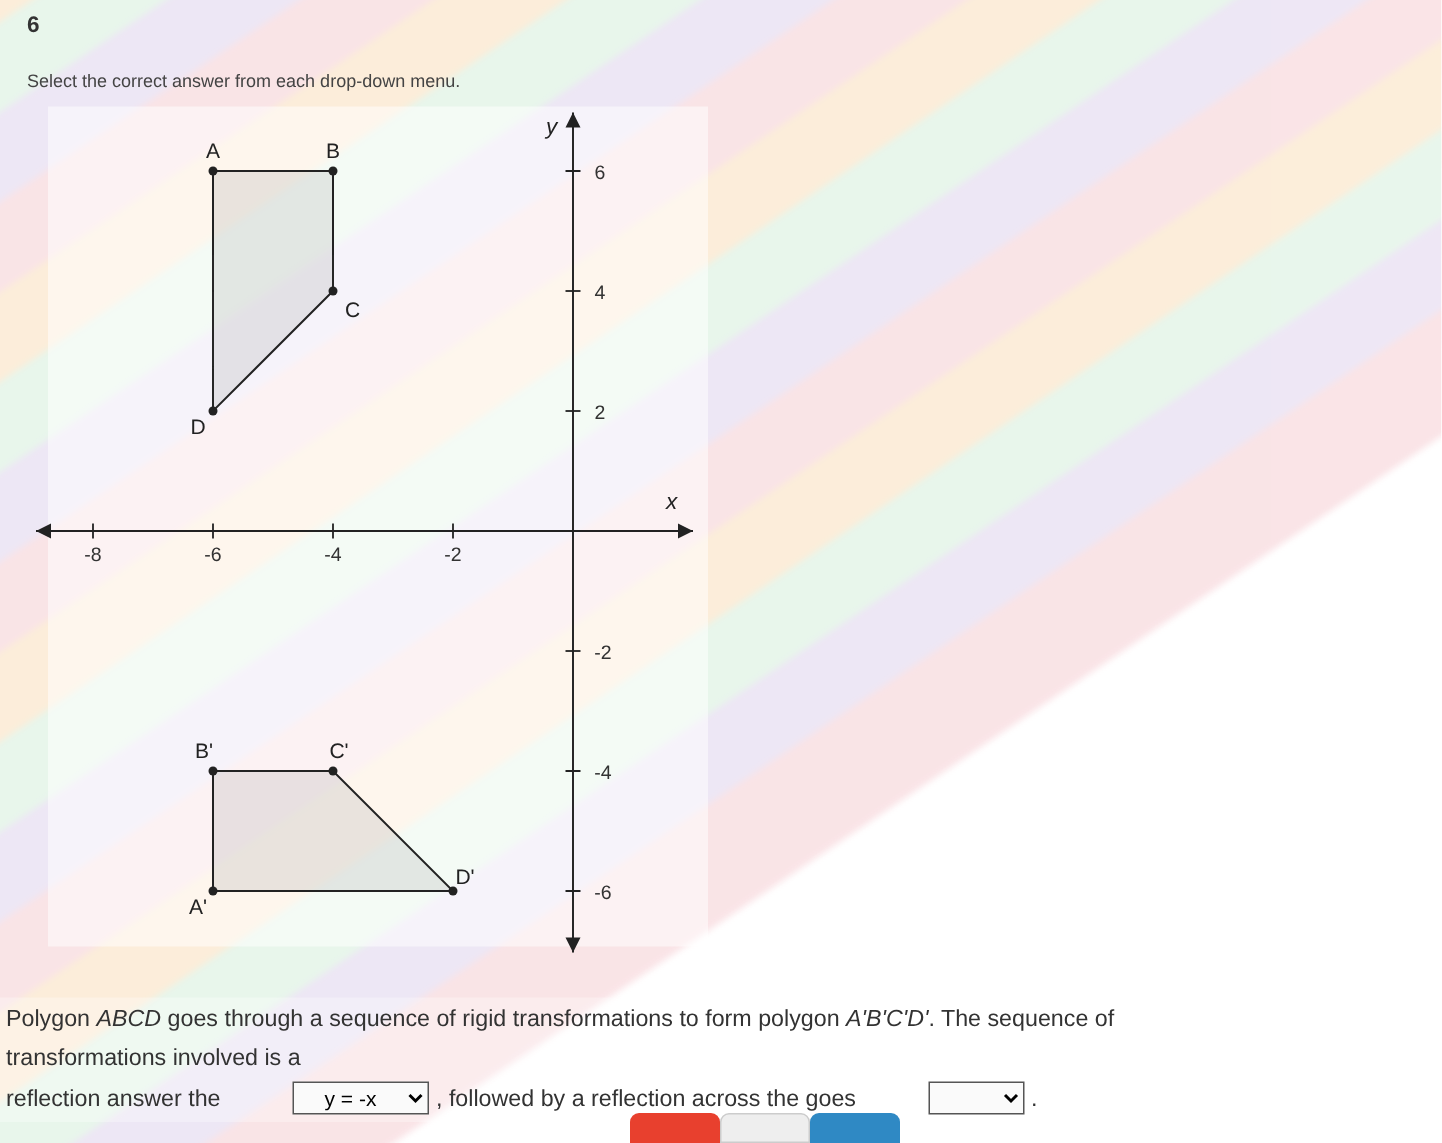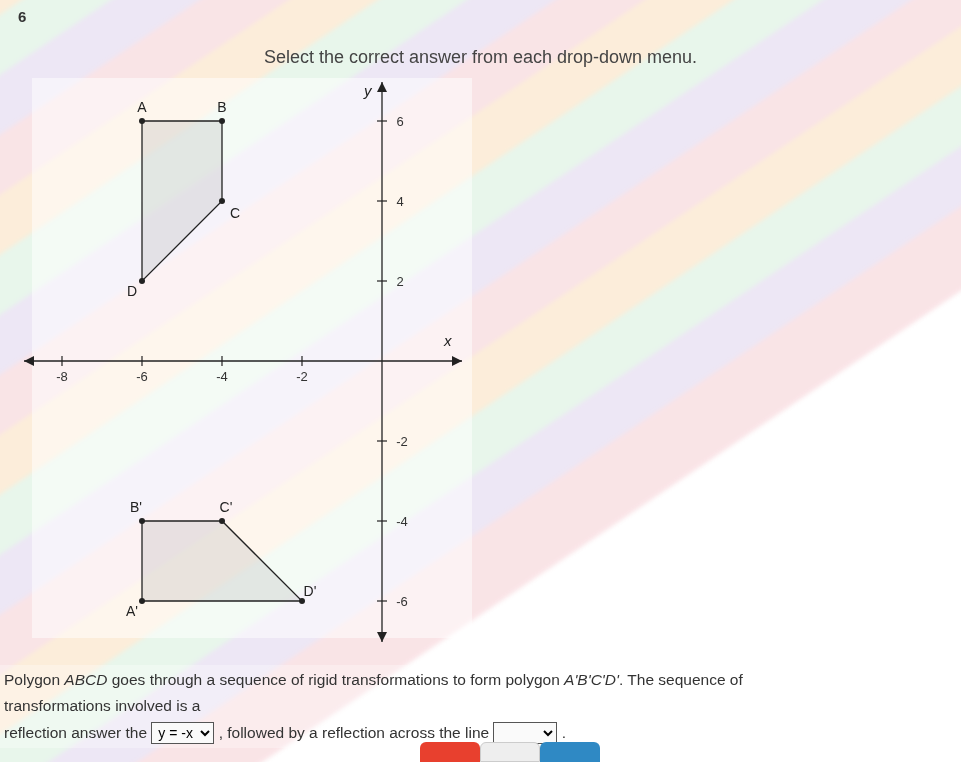--- a/index.html
+++ b/index.html
@@ -33,25 +33,24 @@
     position: relative;
     z-index: 1;
     padding: 8px 18px 0 18px;
   }
   .qnum {
     font-weight: bold;
     font-size: 15px;
     margin-bottom: 22px;
   }
   .instr {
-    font-size: 18px;
+    font-size: 12px;
     color: #444;
     margin-bottom: 6px;
     font-weight: 500;
-    text-align: center;
   }
   .graph-wrap {
     position: relative;
     width: 530px;
     height: 574px;
     margin-left: -6px;
   }
   svg.graph { display:block; }
   .axis-line { stroke:#222; stroke-width:1.3; }
   .tick { stroke:#222; stroke-width:1.2; }
@@ -70,23 +69,24 @@
     padding: 2px 4px;
     font-size: 15.5px;
     line-height: 1.7;
     background: rgba(255,255,255,0.3);
   }
   .answer-block .em { font-style: italic; }
   select.dd {
     font-size: 14px;
     border: 1px solid #555;
     background: #fafafa;
-    padding: 0 2px;
+    padding: 0 16px;
     height: 22px;
     vertical-align: baseline;
+    margin-left: 44px;
   }
   .btn-row {
     position:absolute;
     left: 420px;
     top: 742px;
     display:flex;
     gap:0;
   }
   .btn-row .btn {
     width:60px; height:20px;
@@ -182,21 +182,21 @@
       <circle class="pt" cx="130" cy="527" r="3"></circle>
       <text class="pt-lbl" x="120" y="542">A'</text>
     </svg>
   </div>
 </div>
 
 <div class="answer-block">
   <span>Polygon </span><span class="em">ABCD</span><span> goes through a sequence of rigid transformations to form polygon </span><span class="em">A'B'C'D'</span><span>. The sequence of transformations involved is a</span><br>
   <span>reflection answer the </span>
   <select class="dd" id="dd1"><option value="y = -x">y = -x</option><option value="y = x">y = x</option><option value="x-axis">x-axis</option><option value="y-axis">y-axis</option></select>
-  <span> , followed by a reflection across the line </span>
+  <span> , followed by a reflection across the goes </span>
   <select class="dd" id="dd2" style="width:64px;"><option value=""></option><option value="y = x">y = x</option><option value="y = -x">y = -x</option><option value="x = -5">x = -5</option><option value="y = -1">y = -1</option></select>
   <span> .</span>
 </div>
 
 <div class="btn-row">
   <div class="btn btn-red"></div>
   <div class="btn btn-wht"></div>
   <div class="btn btn-blu"></div>
 </div>
 

